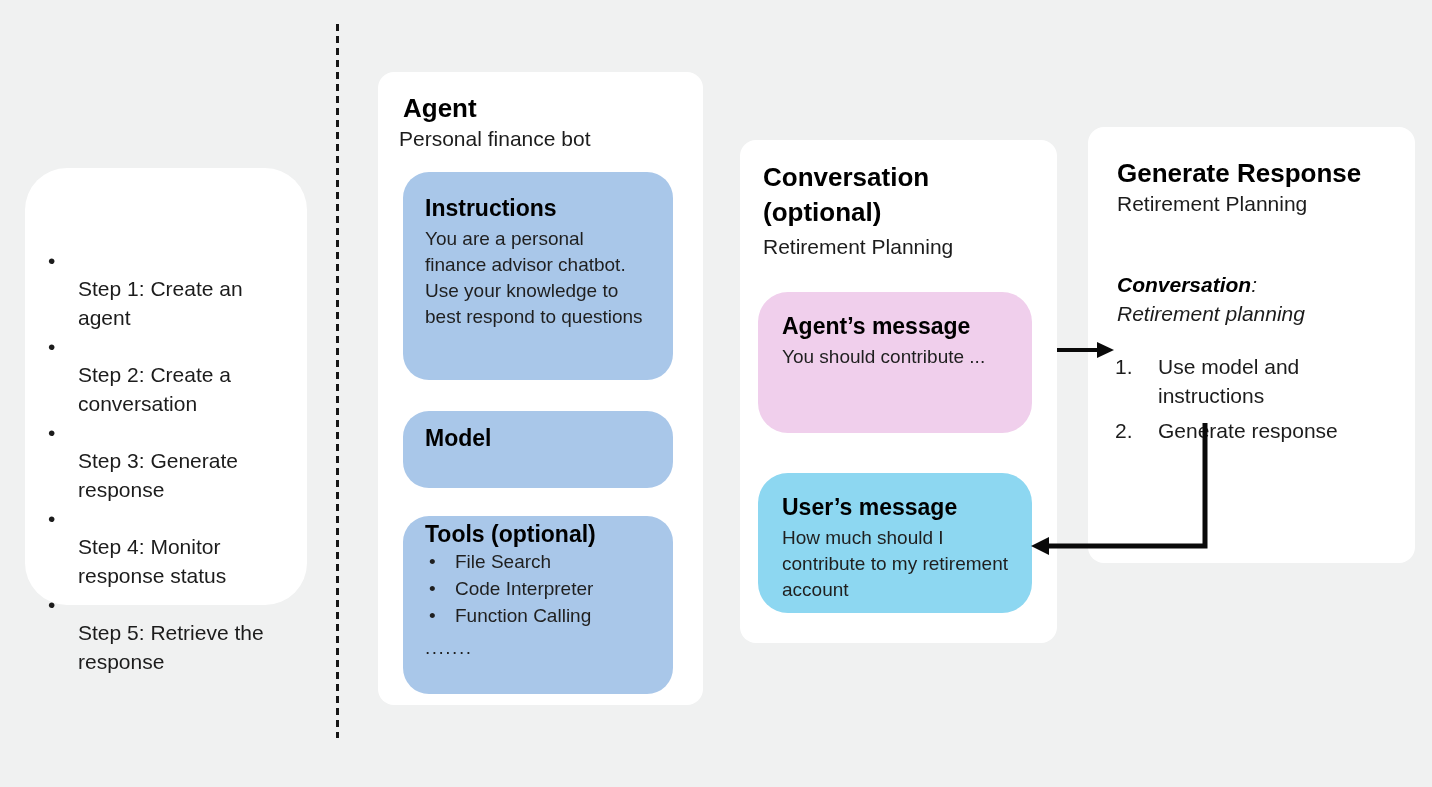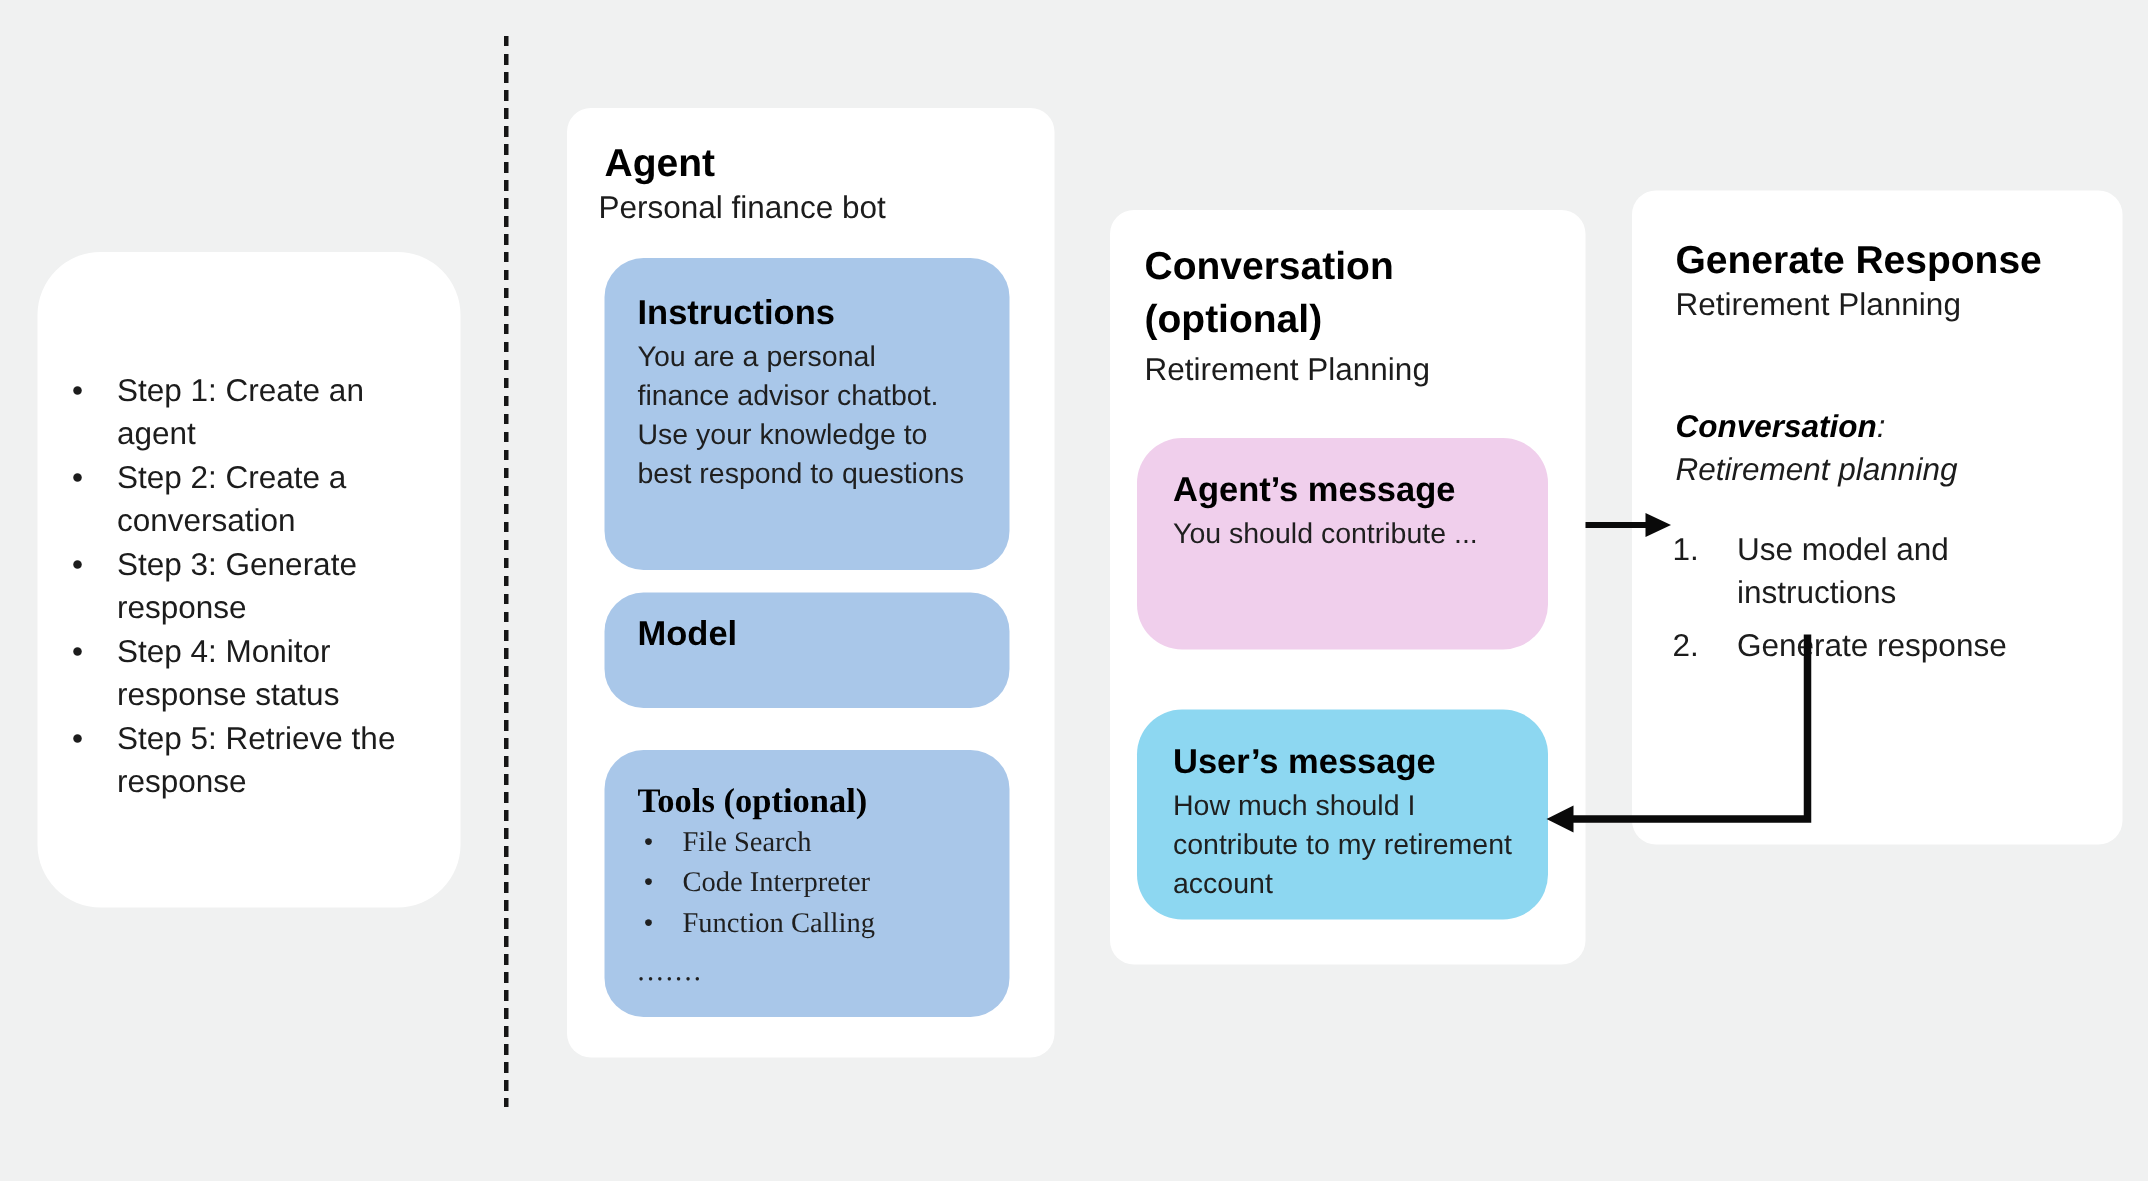--- a/index.html
+++ b/index.html
@@ -20,43 +20,43 @@
     overflow:hidden;
   }
   .canvas{position:relative;width:1432px;height:787px;background:var(--background);}
   .card{position:absolute;background:var(--card);border-radius:16px;}
 
   
   .steps-card{left:25px;top:168px;width:282px;height:437px;border-radius:42px;}
   .steps-list{padding:78px 12px 0 23px;}
   .step-row{display:flex;font-size:21px;line-height:29px;color:var(--text);}
   .step-row .bullet{width:30px;flex:0 0 30px;color:var(--text);}
-  .step-row .step-text{width:204px;}
+  .step-row .step-text{width:204px;margin-top:28px;}
 
   
   .divider{
     position:absolute;left:336px;top:24px;width:3px;height:714px;
     background:repeating-linear-gradient(to bottom,#161616 0 7px,transparent 7px 12px);
   }
 
   
   .card-title{font-size:26px;font-weight:700;color:var(--heading);line-height:32px;}
   .card-subtitle{font-size:21px;color:var(--text);line-height:26px;margin-top:2px;}
   .inner-box{border-radius:26px;background:var(--accent-blue);color:var(--text);}
   .box-title{font-size:23px;font-weight:700;color:var(--heading);line-height:28px;}
   .box-body{font-size:19px;line-height:26px;margin-top:4px;color:#1f1f1f;}
 
   
   .agent-card{left:378px;top:72px;width:325px;height:633px;}
   .agent-card .card-title{margin:20px 0 0 25px;}
   .agent-card .card-subtitle{margin-left:21px;}
   .instructions-box{margin:20px 0 0 25px;width:270px;height:208px;padding:22px 30px 0 22px;}
-  .model-box{margin:15px 0 0 25px;width:270px;height:77px;padding:13px 18px 0 22px;}
+  .model-box{margin:31px 0 0 25px;width:270px;height:77px;padding:13px 18px 0 22px;}
   .model-box .box-body{margin-top:2px;}
-  .tools-box{margin:28px 0 0 25px;width:270px;height:178px;padding:20px 16px 0 22px;font-family:Liberation Serif, serif;}
+  .tools-box{margin:28px 0 0 25px;width:270px;height:178px;padding:4px 16px 0 22px;}
   .tool-row{display:flex;font-size:19px;line-height:26px;color:#1f1f1f;margin-top:1px;}
   .tool-row .bullet{width:30px;flex:0 0 30px;padding-left:4px;}
   .tools-ellipsis{font-size:19px;margin-top:8px;letter-spacing:1.5px;color:#1f1f1f;}
 
   
   .conversation-card{left:740px;top:140px;width:317px;height:503px;}
   .conversation-card .card-title{margin:20px 0 0 23px;line-height:35px;}
   .conversation-card .card-subtitle{margin:4px 0 0 23px;}
   .msg-box{border-radius:30px;width:274px;margin-left:18px;padding:20px 24px 0 24px;}
   .user-msg{margin-top:40px;height:140px;background:var(--accent-cyan);}

